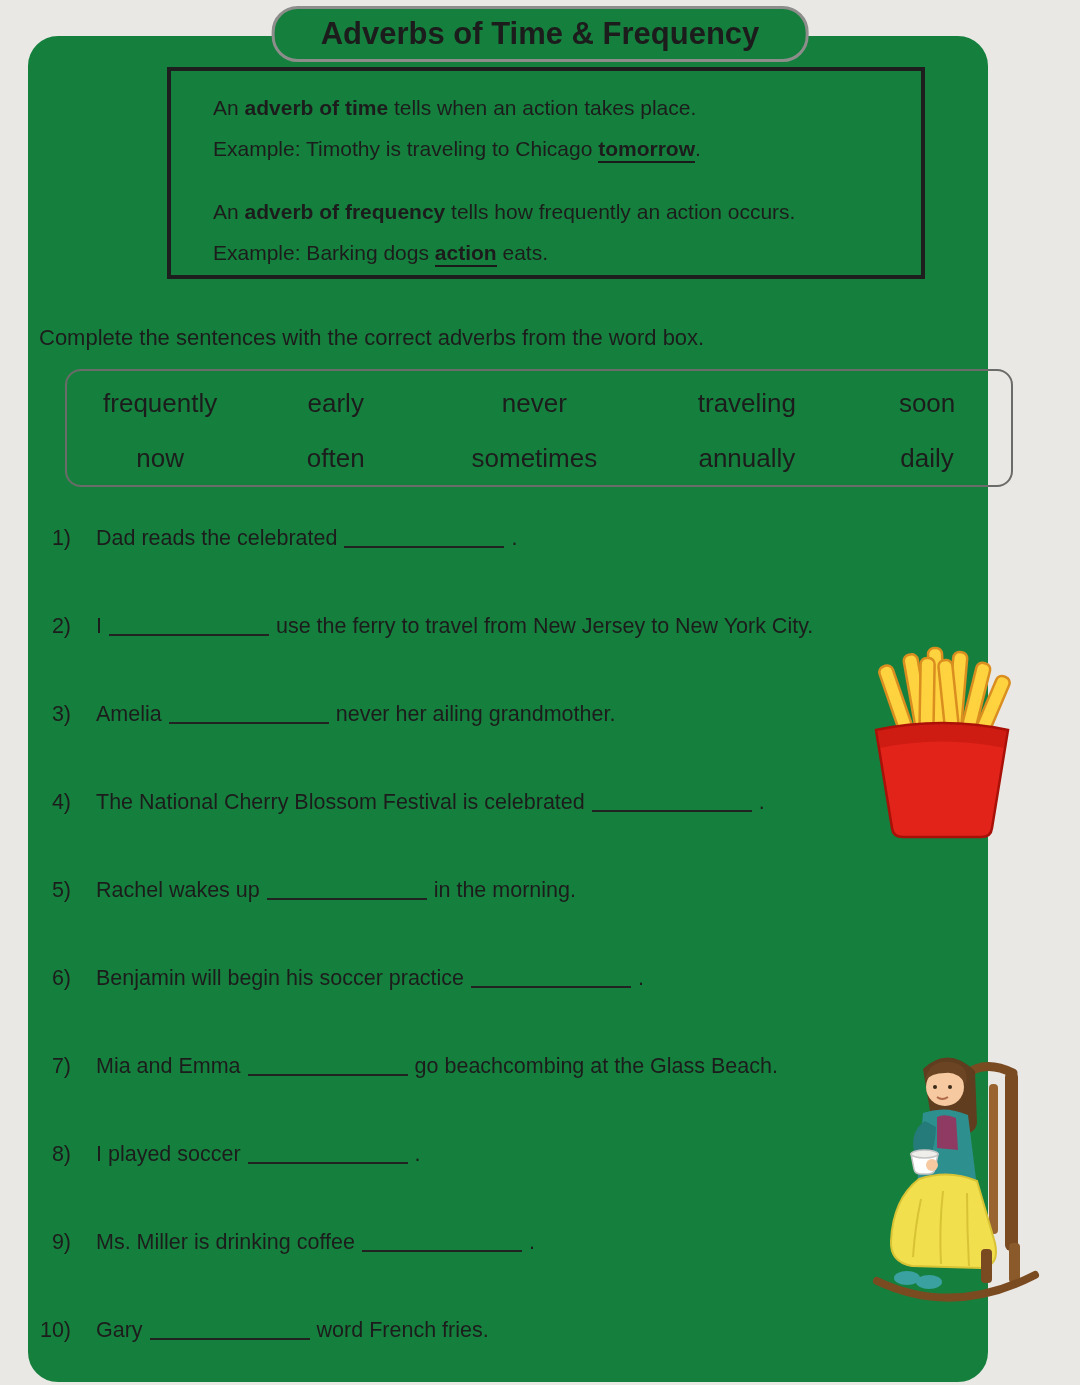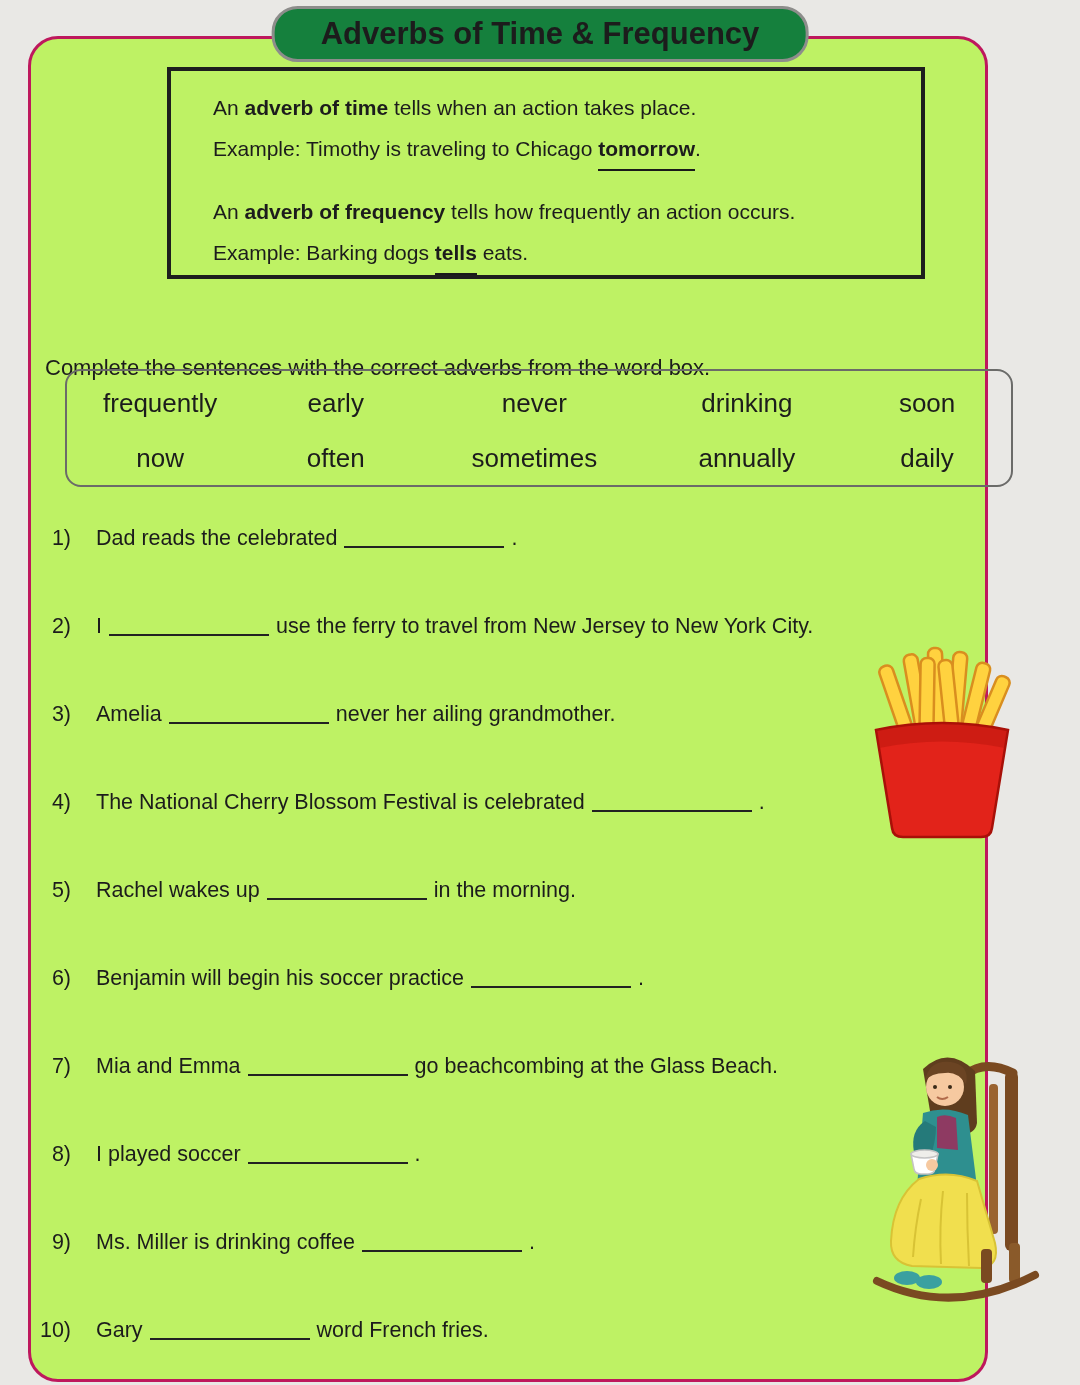--- a/index.html
+++ b/index.html
@@ -8,22 +8,22 @@
     width:1080px; height:1385px;
     background:#e9e8e5;
     font-family:"Liberation Sans", sans-serif;
     color:#1c1c1c;
     position:relative;
     overflow:hidden;
   }
   .sheet {
     position:absolute; left:28px; top:36px;
     width:960px; height:1346px;
-    background:#bef264;
-    border:3px solid #be185d;
+    background:#15803d;
+    border:3px solid #15803d;
     border-radius:30px;
   }
   .title-pill {
     position:absolute; top:6px; left:50%;
     transform:translateX(-50%);
     background:#15803d;
     border:3px solid #8d8d8b;
     border-radius:26px;
     padding:7px 46px;
     font-size:31px; font-weight:bold;
@@ -33,25 +33,24 @@
   .def-box {
     position:absolute; left:136px; top:28px;
     width:758px; height:212px;
     border:4px solid #1e1e1e;
     padding:16px 18px 0 42px;
     font-size:21px;
   }
   .def-box p { margin:0; line-height:41px; }
   .def-group2 { margin-top:22px; }
   .term { font-weight:bold; }
-  .underlined { border-bottom:2.5px solid #1a1a1a; padding-bottom:9px; }
+  .underlined { border-bottom:2.5px solid #1a1a1a; padding-bottom:1px; }
   .instruction {
-    position:absolute; left:14px; top:286px;
+    position:absolute; left:8px; top:286px;
     font-size:22px;
-    margin-top:30px;
   }
   .word-box {
     position:absolute; left:34px; top:330px;
     width:948px; height:118px;
     border:2px solid #6b6b69;
     border-radius:16px;
     padding:17px 10px 0 10px;
   }
   .word-row {
     display:grid;
@@ -90,32 +89,32 @@
 
 <div class="sheet">
 
   <div class="def-box">
     <div>
       <p><span>An </span><span class="term">adverb of time</span><span> tells when an action takes place.</span></p>
       <p><span>Example: Timothy is traveling to Chicago </span><span class="term underlined">tomorrow</span><span>.</span></p>
     </div>
     <div class="def-group2">
       <p><span>An </span><span class="term">adverb of frequency</span><span> tells how frequently an action occurs.</span></p>
-      <p><span>Example: Barking dogs </span><span class="term underlined">tells</span><span> eats.</span></p>
+      <p><span>Example: Barking dogs </span><span class="term underlined">action</span><span> eats.</span></p>
     </div>
   </div>
 
   <div class="instruction">Complete the sentences with the correct adverbs from the word box.</div>
 
   <div class="word-box">
     <div class="word-row">
       <span>frequently</span>
       <span>early</span>
       <span>never</span>
-      <span>drinking</span>
+      <span>traveling</span>
       <span>soon</span>
     </div>
     <div class="word-row">
       <span>now</span>
       <span>often</span>
       <span>sometimes</span>
       <span>annually</span>
       <span>daily</span>
     </div>
   </div>

